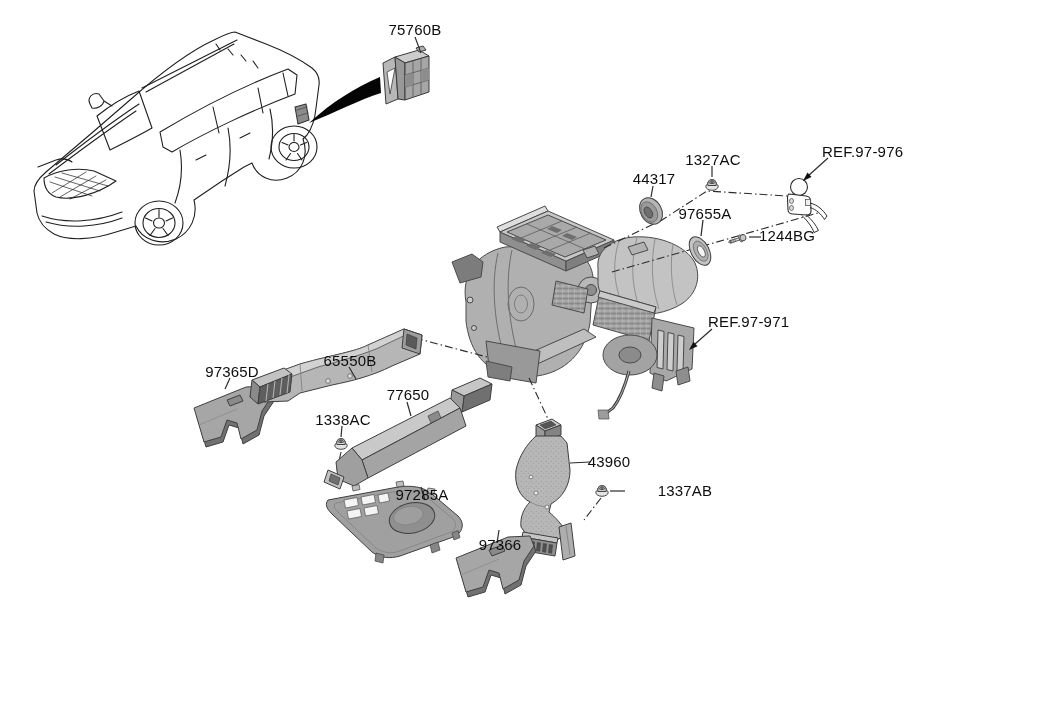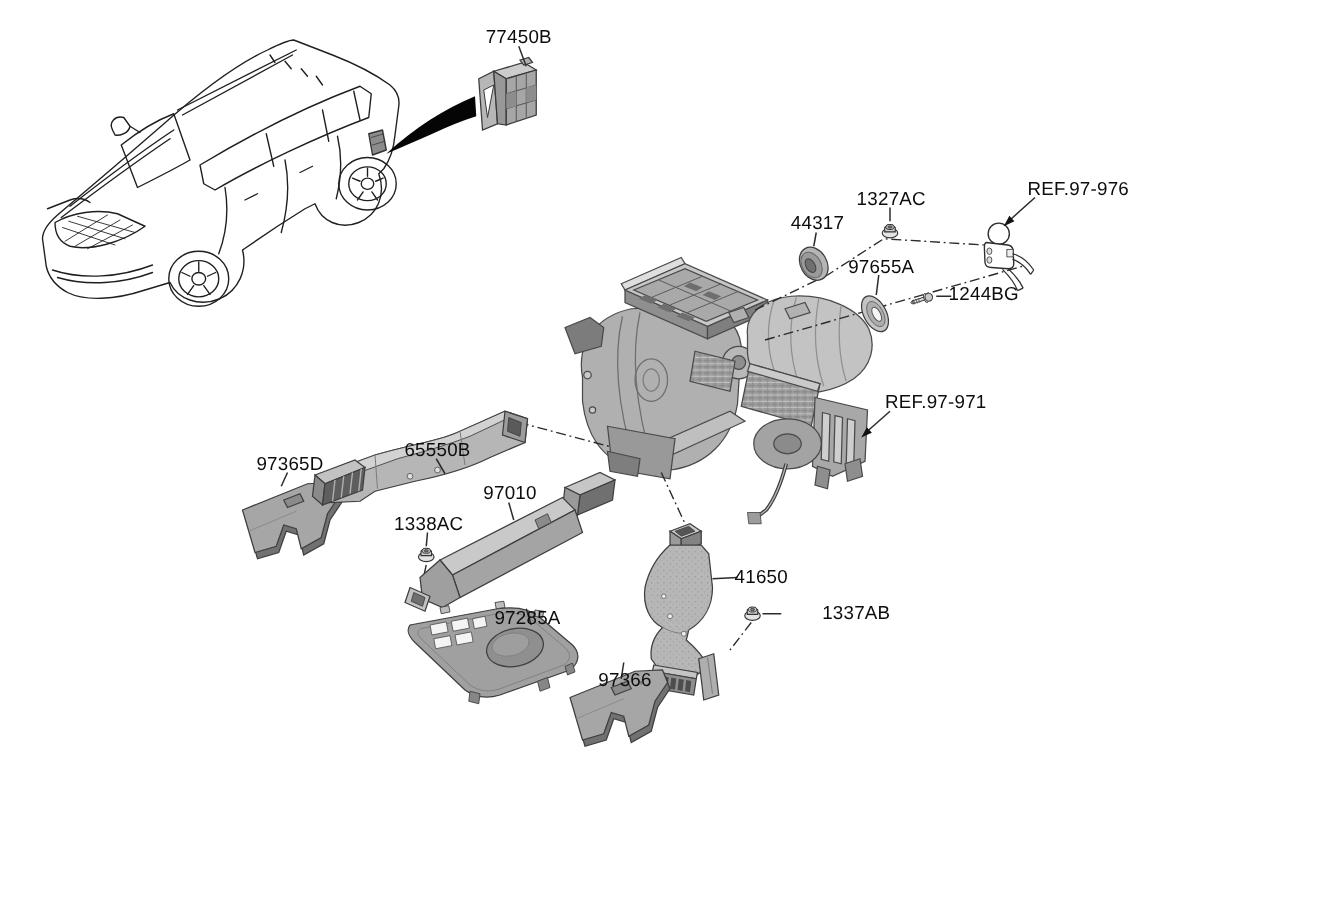--- a/index.html
+++ b/index.html
@@ -283,28 +283,28 @@
     <path d="M342,426 L341,437"></path>
     <path d="M421,487 L425,500"></path>
     <path d="M590,462 L570,463"></path>
     <path d="M625,491 L610,491"></path>
     <path d="M499,530 L497,543"></path>
   </g>
   <polygon points="803,181 811.5,177 807.5,172.5" fill="#111"></polygon>
   <polygon points="689,350 697.5,346.2 693.5,341.8" fill="#111"></polygon>
 </svg>
 
-  <div class="callout c" style="left:415px;top:21px">77450B</div>
+  <div class="callout c" style="left:415px;top:21px">75760B</div>
   <div class="callout c" style="left:654px;top:170px">44317</div>
   <div class="callout c" style="left:713px;top:151px">1327AC</div>
   <div class="callout ref" style="left:822px;top:143px">REF.97-976</div>
   <div class="callout c" style="left:705px;top:205px">97655A</div>
   <div class="callout c" style="left:787px;top:227px">1244BG</div>
   <div class="callout ref" style="left:708px;top:313px">REF.97-971</div>
   <div class="callout c" style="left:232px;top:363px">97365D</div>
   <div class="callout c" style="left:350px;top:352px">65550B</div>
-  <div class="callout c" style="left:408px;top:386px">97010</div>
+  <div class="callout c" style="left:408px;top:386px">77650</div>
   <div class="callout c" style="left:343px;top:411px">1338AC</div>
   <div class="callout c" style="left:422px;top:486px">97285A</div>
-  <div class="callout c" style="left:609px;top:453px">41650</div>
+  <div class="callout c" style="left:609px;top:453px">43960</div>
   <div class="callout c" style="left:685px;top:482px">1337AB</div>
   <div class="callout c" style="left:500px;top:536px">97366</div>
 </div>
 
 </body></html>

